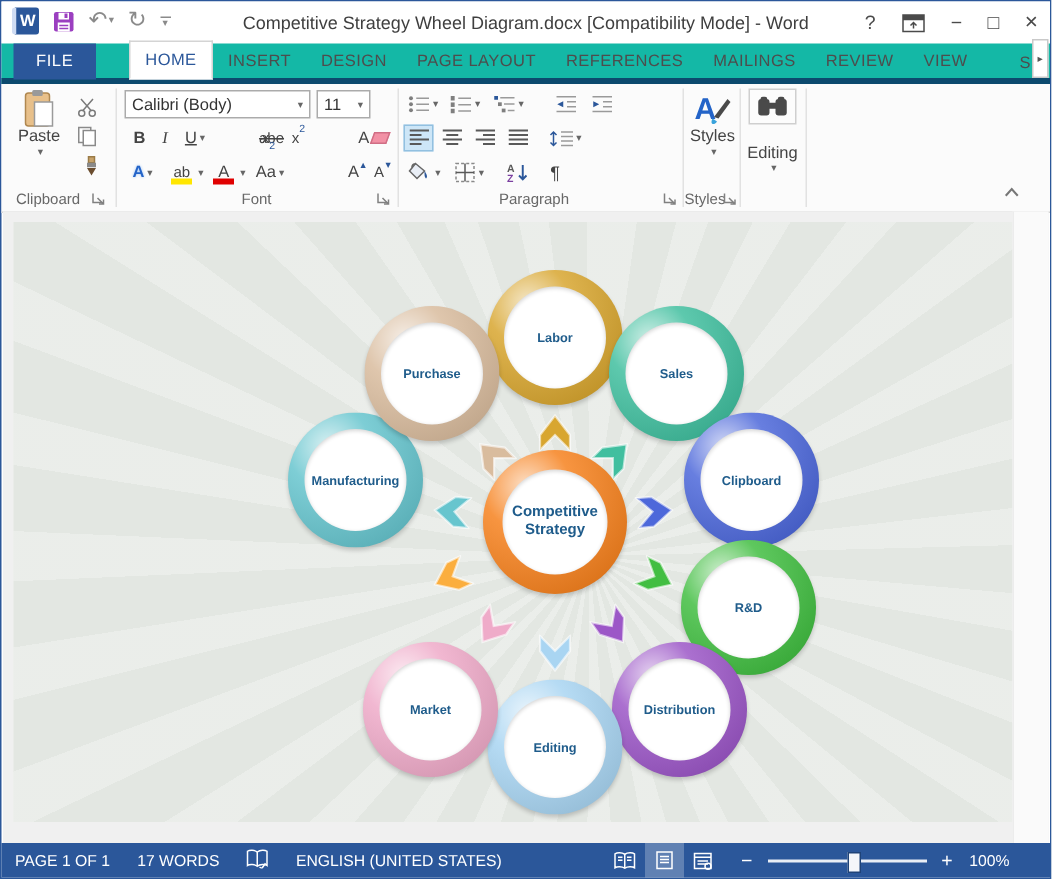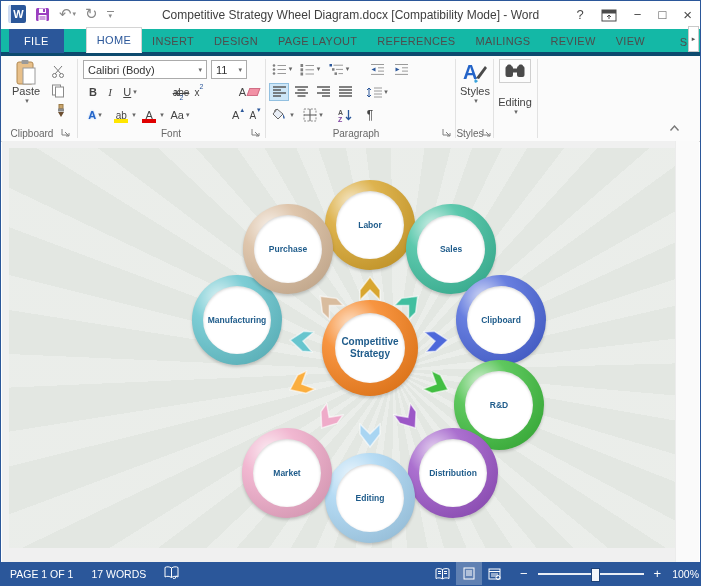--- a/index.html
+++ b/index.html
@@ -482,20 +482,21 @@
   <div class="statusbar">
     <span class="sb-item">PAGE 1 OF 1</span>
     <span class="sb-item">17 WORDS</span>
     <span class="sb-item">
       <svg width="15" height="13" viewBox="0 0 15 13">
         <path d="M7.5,2 C5.5,0.5 2.5,0.5 1,1.5 V11 C2.5,10 5.5,10 7.5,11.5 C9.5,10 12.5,10 14,11 V1.5 C12.5,0.5 9.5,0.5 7.5,2 Z" fill="none" stroke="#fff"></path>
         <path d="M7.5,2 V11.5" stroke="#fff"></path>
         <path d="M9,12 L10.5,13 L13,9.5" stroke="#fff" fill="none"></path>
       </svg>
     </span>
+    <span class="sb-item">ENGLISH (UNITED STATES)</span>
 
     <span class="sb-right">
       <span class="viewbtn">
         <svg width="15" height="12" viewBox="0 0 15 12">
           <path d="M7.5,1.5 C5.5,0.3 2.5,0.3 1,1.2 V10.5 C2.5,9.6 5.5,9.6 7.5,10.8 C9.5,9.6 12.5,9.6 14,10.5 V1.2 C12.5,0.3 9.5,0.3 7.5,1.5 Z" fill="none" stroke="#fff"></path>
           <path d="M7.5,1.5 V10.8 M3,3.5 H6 M3,5.5 H6 M9,3.5 H12 M9,5.5 H12" stroke="#fff"></path>
         </svg>
       </span>
       <span class="viewbtn active">
         <svg width="12" height="13" viewBox="0 0 12 13">
@@ -508,17 +509,17 @@
           <rect x="1" y="1" width="11" height="10" fill="none" stroke="#fff"></rect>
           <path d="M1,3.5 H12 M3,6 H10 M3,8 H10" stroke="#fff"></path>
           <circle cx="10" cy="9.5" r="2" fill="none" stroke="#fff"></circle>
         </svg>
       </span>
       <span class="zoom-btn" style="margin-left:10px">−</span>
       <span class="zoom-track">
         <span class="zoom-thumb"></span>
       </span>
       <span class="zoom-btn">+</span>
-      <span class="sb-item" style="padding-right:1px">100%</span>
+      <span class="sb-item" style="padding-right:27px">100%</span>
     </span>
   </div>
 
 </div>
 
 </body></html>

